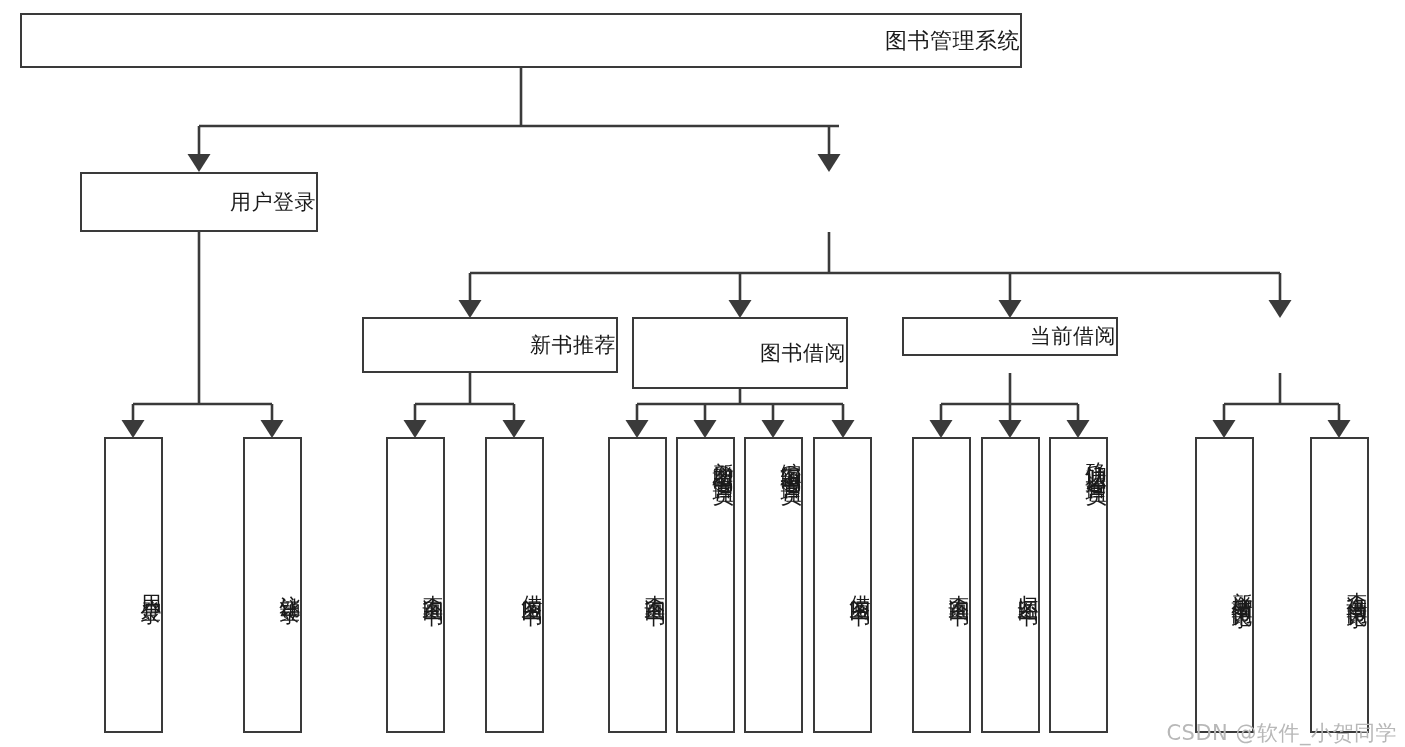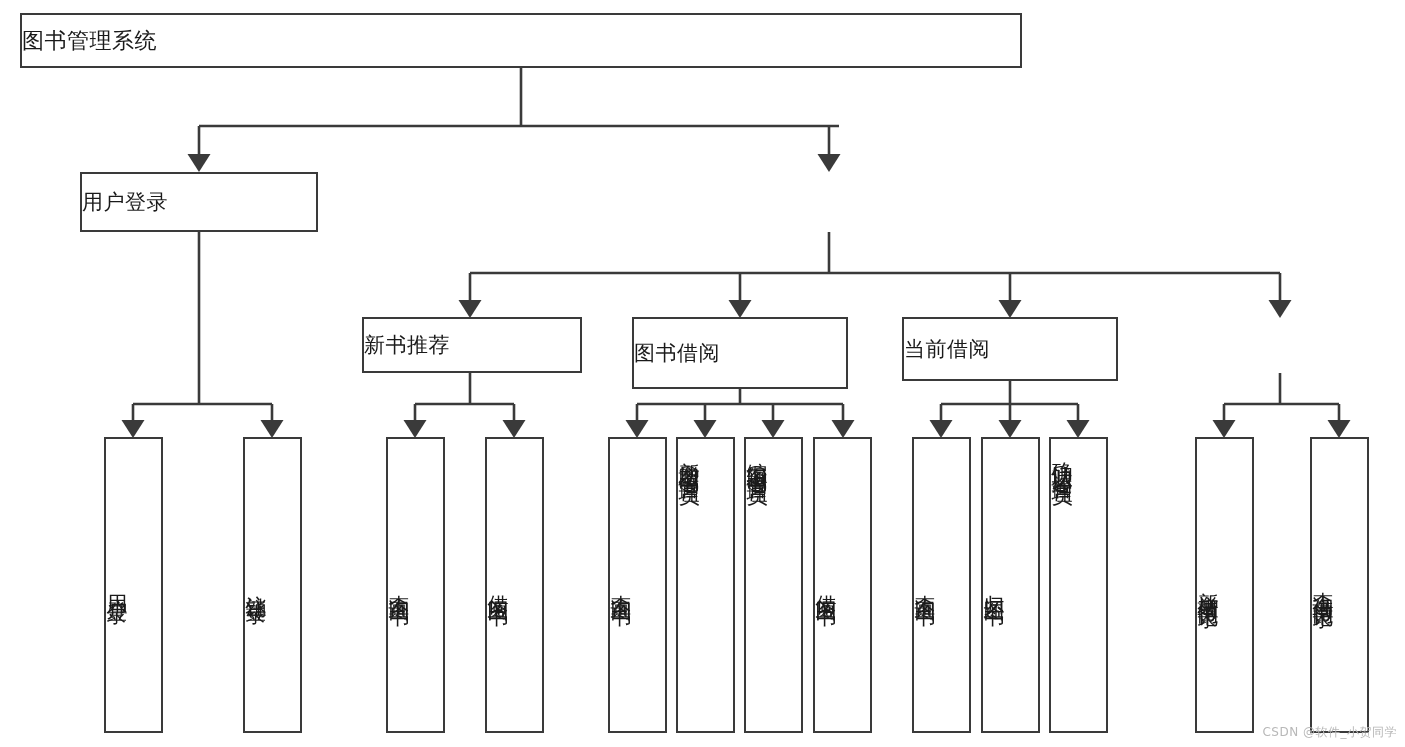--- a/index.html
+++ b/index.html
@@ -25,21 +25,21 @@
     height: 747px;
     pointer-events: none;
   }
   .node {
     position: absolute;
     box-sizing: border-box;
     background: #ffffff;
     border: 2.5px solid #3a3a3a;
     display: flex;
     align-items: center;
-    justify-content: flex-start;
+    justify-content: flex-end;
     color: #1a1a1a;
     z-index: 2;
   }
   .node-label {
     display: block;
     text-align: center;
     line-height: 1.05;
   }
   
   .node.h .node-label {
@@ -65,22 +65,22 @@
     text-orientation: upright;
     font-size: 21px;
     line-height: 1;
     letter-spacing: 3.5px;
     white-space: nowrap;
     height: auto;
   }
   .watermark {
     position: absolute;
     right: 8px;
-    bottom: 6px;
-    font-size: 12px;
+    bottom: 0;
+    font-size: 21px;
     color: #b8b8b8;
     z-index: 5;
     white-space: nowrap;
     letter-spacing: 0.5px;
   }
 </style>
 </head>
 <body>
 
 <div id="canvas">
@@ -136,27 +136,27 @@
   </svg>
 
   <div class="node root h" style="left:20px; top:13px; width:1002px; height:55px;">
     <span class="node-label">图书管理系统</span>
   </div>
 
   <div class="node h" style="left:80px; top:172px; width:238px; height:60px;">
     <span class="node-label">用户登录</span>
   </div>
 
-  <div class="node h" style="left:362px; top:317px; width:220px; height:56px;font-family:Liberation Serif, serif;">
+  <div class="node h" style="left:362px; top:317px; width:256px; height:56px;font-family:Liberation Serif, serif;">
     <span class="node-label">新书推荐</span>
   </div>
   <div class="node h" style="left:632px; top:317px; width:216px; height:72px;">
     <span class="node-label">图书借阅</span>
   </div>
-  <div class="node h" style="left:902px; top:317px; width:216px; height:64px;">
+  <div class="node h" style="left:902px; top:317px; width:216px; height:39px;">
     <span class="node-label">当前借阅</span>
   </div>
 
   <div class="node v centered" style="left:104px; top:437px; width:59px; height:296px;">
     <span class="node-label">用户登录</span>
   </div>
   <div class="node v centered" style="left:243px; top:437px; width:59px; height:296px;">
     <span class="node-label">注销登录</span>
   </div>
 

